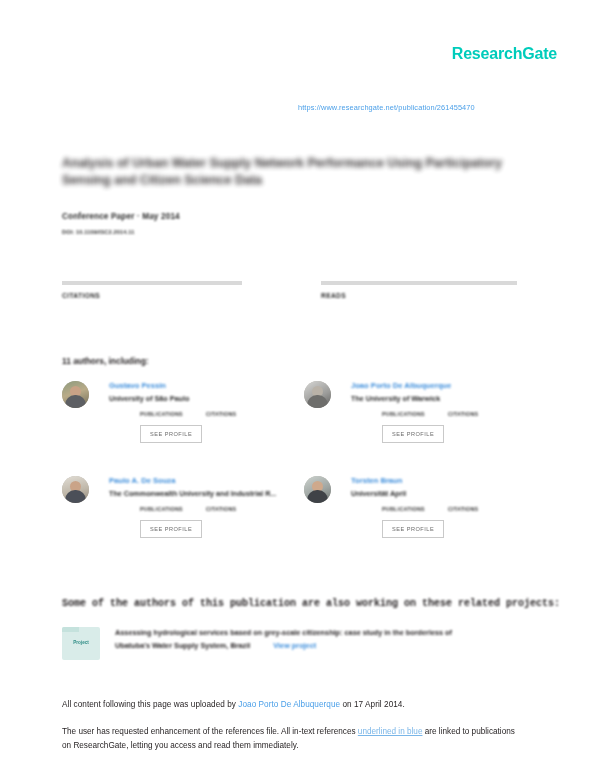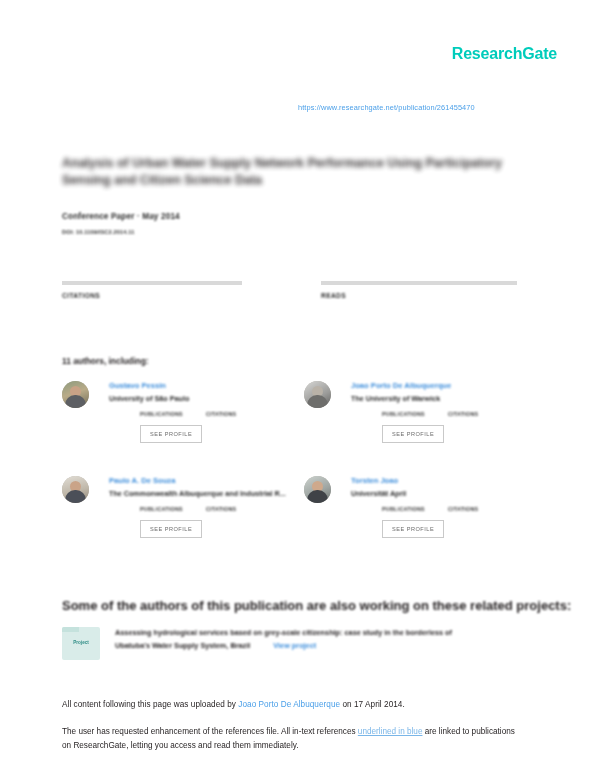--- a/index.html
+++ b/index.html
@@ -226,24 +226,25 @@
     letter-spacing: 0.5px;
     padding: 5px 9px 5px 9px;
     text-align: center;
   }
 
   
   .projects-heading {
     position: absolute;
     top: 598px;
     left: 62px;
-    font-size: 13px;
+    font-size: 10px;
     font-weight: bold;
     color: #231f20;
     filter: blur(0.9px);
+    font-family: Liberation Mono, monospace;
   }
 
   .project-row {
     position: absolute;
     top: 627px;
     left: 62px;
     width: 420px;
     display: flex;
     gap: 15px;
   }
@@ -380,37 +381,37 @@
     </div>
 
     <div class="author-card">
       <div class="avatar av3">
         <div class="a-bg"></div>
           <div class="a-head"></div>
           <div class="a-body"></div>
       </div>
       <div class="author-info">
         <div class="author-name">Paulo A. De Souza</div>
-        <div class="author-affil">The Commonwealth Albuquerque and Industrial R...</div>
+        <div class="author-affil">The Commonwealth University and Industrial R...</div>
         <div class="author-stats">
           <span class="astat">PUBLICATIONS</span>
           <span class="astat">CITATIONS</span>
         </div>
         <div class="see-profile">SEE PROFILE</div>
       </div>
     </div>
 
     <div class="author-card">
       <div class="avatar av4">
         <div class="a-bg"></div>
           <div class="a-head"></div>
           <div class="a-body"></div>
       </div>
       <div class="author-info">
-        <div class="author-name">Torsten Joao</div>
+        <div class="author-name">Torsten Braun</div>
         <div class="author-affil">Universität April</div>
         <div class="author-stats">
           <span class="astat">PUBLICATIONS</span>
           <span class="astat">CITATIONS</span>
         </div>
         <div class="see-profile">SEE PROFILE</div>
       </div>
     </div>
 
   </div>

